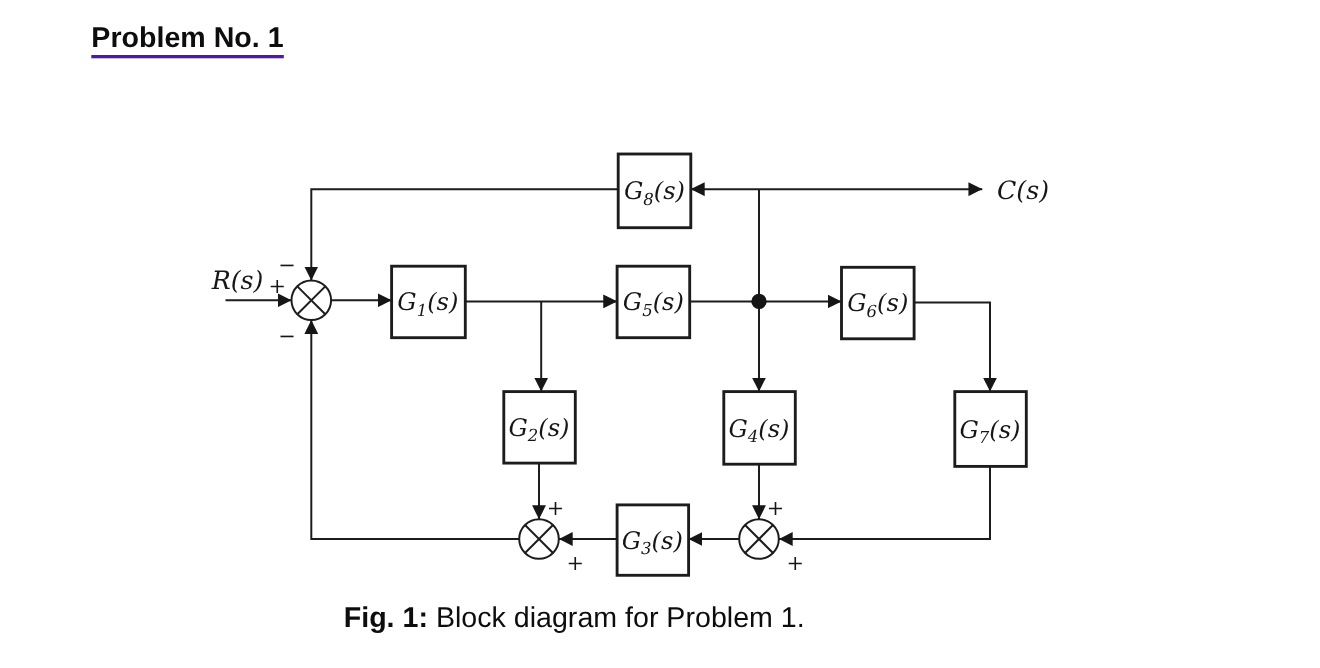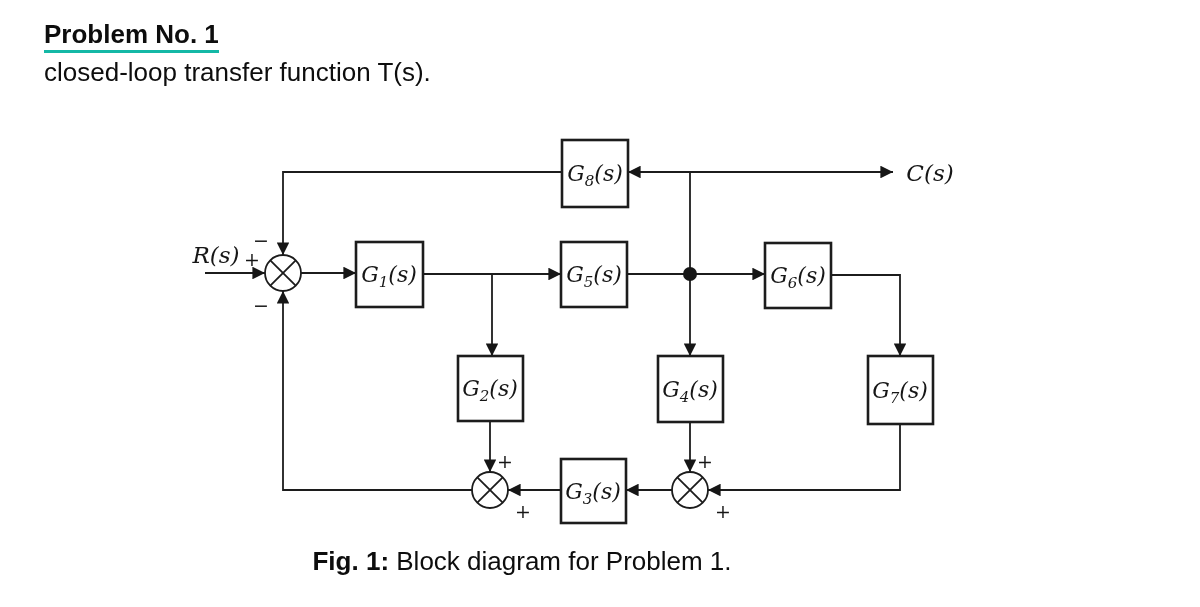--- a/index.html
+++ b/index.html
@@ -2,40 +2,39 @@
 <html><head>
 <meta charset="utf-8">
 <style>
   html,body{margin:0;padding:0;}
   body{
     width:1200px;height:607px;position:relative;overflow:hidden;
     background:#ffffff;color:#0d0d0d;
     font-family:"Liberation Sans",sans-serif;
   }
   .title{position:absolute;left:44px;top:19px;font-size:26px;font-weight:700;}
-  .title .u{border-bottom:3px solid #14b8a6;padding-bottom:0px;display:inline-block;}
+  .title .u{border-bottom:3px solid #4c1d95;padding-bottom:0px;display:inline-block;margin-left:39px;}
   .body-text{position:absolute;left:44px;top:55px;font-size:26px;line-height:34px;}
   .caption{position:absolute;left:0;top:546px;width:1044px;text-align:center;font-size:26px;}
   .caption .bold{font-weight:700;}
   svg.diagram{position:absolute;left:0;top:0;}
   .wire{stroke:#1c1c1c;stroke-width:1.8;fill:none;}
   .blockrect{stroke:#1c1c1c;stroke-width:2.6;fill:#ffffff;}
   .sumc{stroke:#1c1c1c;stroke-width:1.8;fill:#ffffff;}
   .blabel{font-family:"DejaVu Serif",serif;font-style:italic;font-size:22px;fill:#161616;}
   .tsub{font-size:15px;}
   .sign{font-family:"DejaVu Serif",serif;font-size:19px;fill:#161616;}
   .iolabel{font-family:"DejaVu Serif",serif;font-style:italic;font-size:23px;fill:#161616;}
 </style>
 </head>
 <body>
 
 <div class="title"><span class="u">Problem No. 1</span></div>
 
 <div class="body-text">
-  <div>closed-loop transfer function T(s).</div>
 </div>
 
 <svg class="diagram" width="1200" height="607" viewBox="0 0 1200 607">
   <defs>
     <marker id="arr" viewBox="0 0 10 10" refX="10" refY="5" markerWidth="7" markerHeight="7" orient="auto">
       <path d="M0,0 L10,5 L0,10 Z" fill="#161616"></path>
     </marker>
   </defs>
 
   <g>

